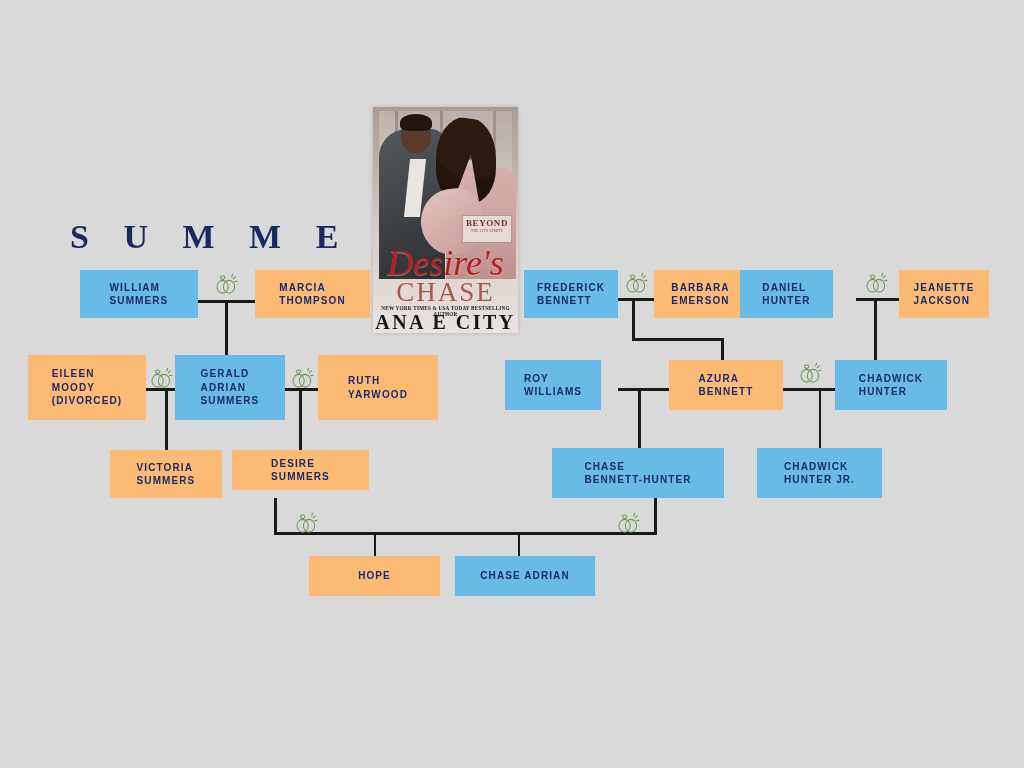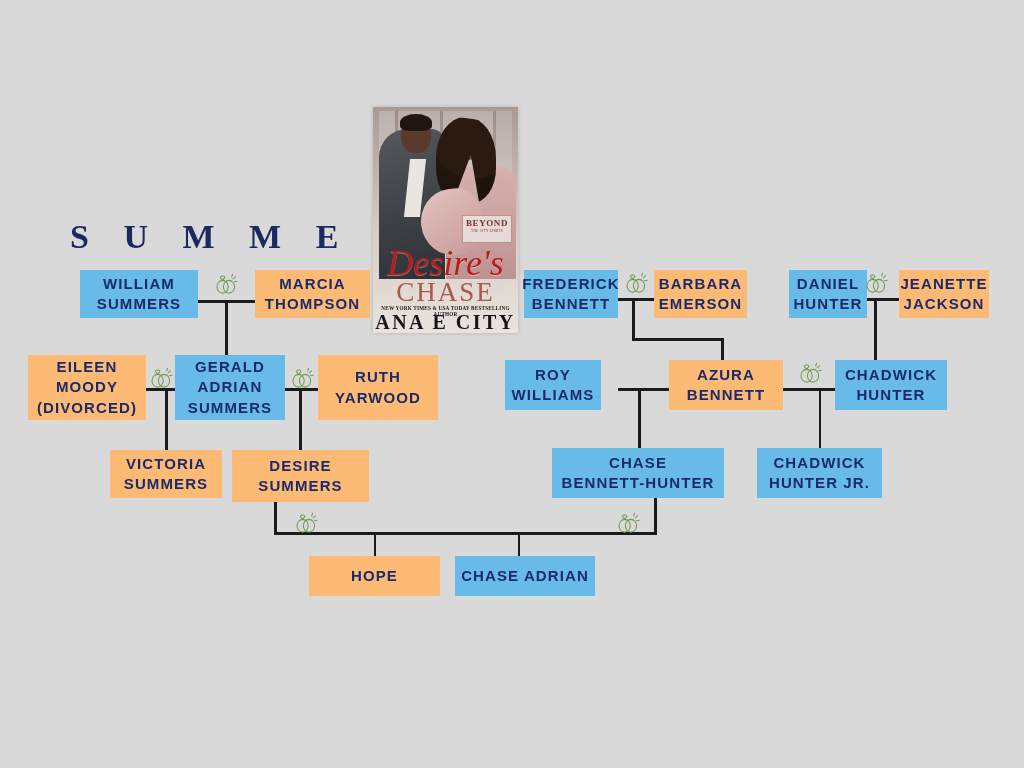--- a/index.html
+++ b/index.html
@@ -29,26 +29,26 @@
     color: #1b2a5e;
     white-space: nowrap;
   }
 
   
   .person {
     position: absolute;
     display: flex;
     align-items: center;
     justify-content: center;
-    text-align: center;
+    text-align: left;
     box-sizing: border-box;
     padding: 2px 0;
     color: #1b2a6b;
     font-weight: 700;
-    font-size: 15px;
+    font-size: 10px;
     letter-spacing: 1.1px;
     line-height: 1.35;
     text-transform: uppercase;
     z-index: 4;
   }
   .person.male   { background: #68bae8; }
   .person.female { background: #fdba74; }
 
   
   .line {
@@ -267,36 +267,36 @@
       </div>
       <div class="person male" style="left: 175px; top: 355px; width: 110px; height: 65px;">
         <span>GERALD<br>ADRIAN<br>SUMMERS</span>
       </div>
       <div class="person female" style="left: 318px; top: 355px; width: 120px; height: 65px;">
         <span>RUTH<br>YARWOOD</span>
       </div>
       <div class="person female" style="left: 110px; top: 450px; width: 112px; height: 48px;">
         <span>VICTORIA<br>SUMMERS</span>
       </div>
-      <div class="person female" style="left: 232px; top: 450px; width: 137px; height: 52px;">
+      <div class="person female" style="left: 232px; top: 450px; width: 137px; height: 40px;">
         <span>DESIRE<br>SUMMERS</span>
       </div>
       <div class="person female" style="left: 309px; top: 556px; width: 131px; height: 40px;">
         <span>HOPE</span>
       </div>
       <div class="person male" style="left: 455px; top: 556px; width: 140px; height: 40px;">
         <span>CHASE ADRIAN</span>
       </div>
       <div class="person male" style="left: 524px; top: 270px; width: 94px; height: 48px;">
         <span>FREDERICK<br>BENNETT</span>
       </div>
       <div class="person female" style="left: 654px; top: 270px; width: 93px; height: 48px;">
         <span>BARBARA<br>EMERSON</span>
       </div>
-      <div class="person male" style="left: 789px; top: 270px; width: 78px; height: 48px;">
+      <div class="person male" style="left: 740px; top: 270px; width: 93px; height: 48px;">
         <span>DANIEL<br>HUNTER</span>
       </div>
       <div class="person female" style="left: 899px; top: 270px; width: 90px; height: 48px;">
         <span>JEANETTE<br>JACKSON</span>
       </div>
       <div class="person male" style="left: 505px; top: 360px; width: 96px; height: 50px;">
         <span>ROY<br>WILLIAMS</span>
       </div>
       <div class="person female" style="left: 669px; top: 360px; width: 114px; height: 50px;">
         <span>AZURA<br>BENNETT</span>

